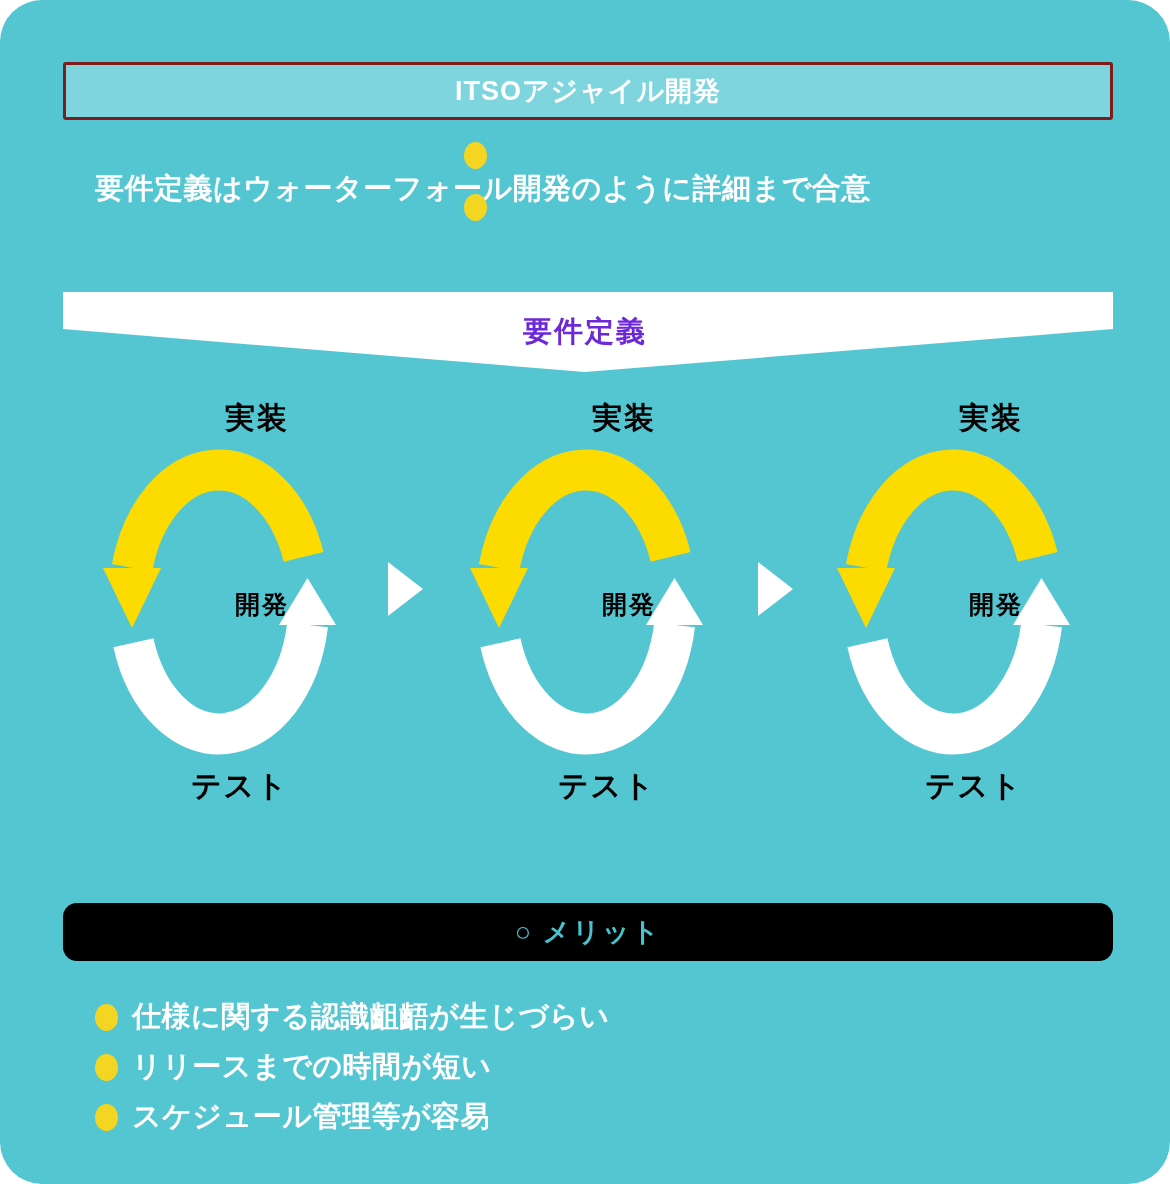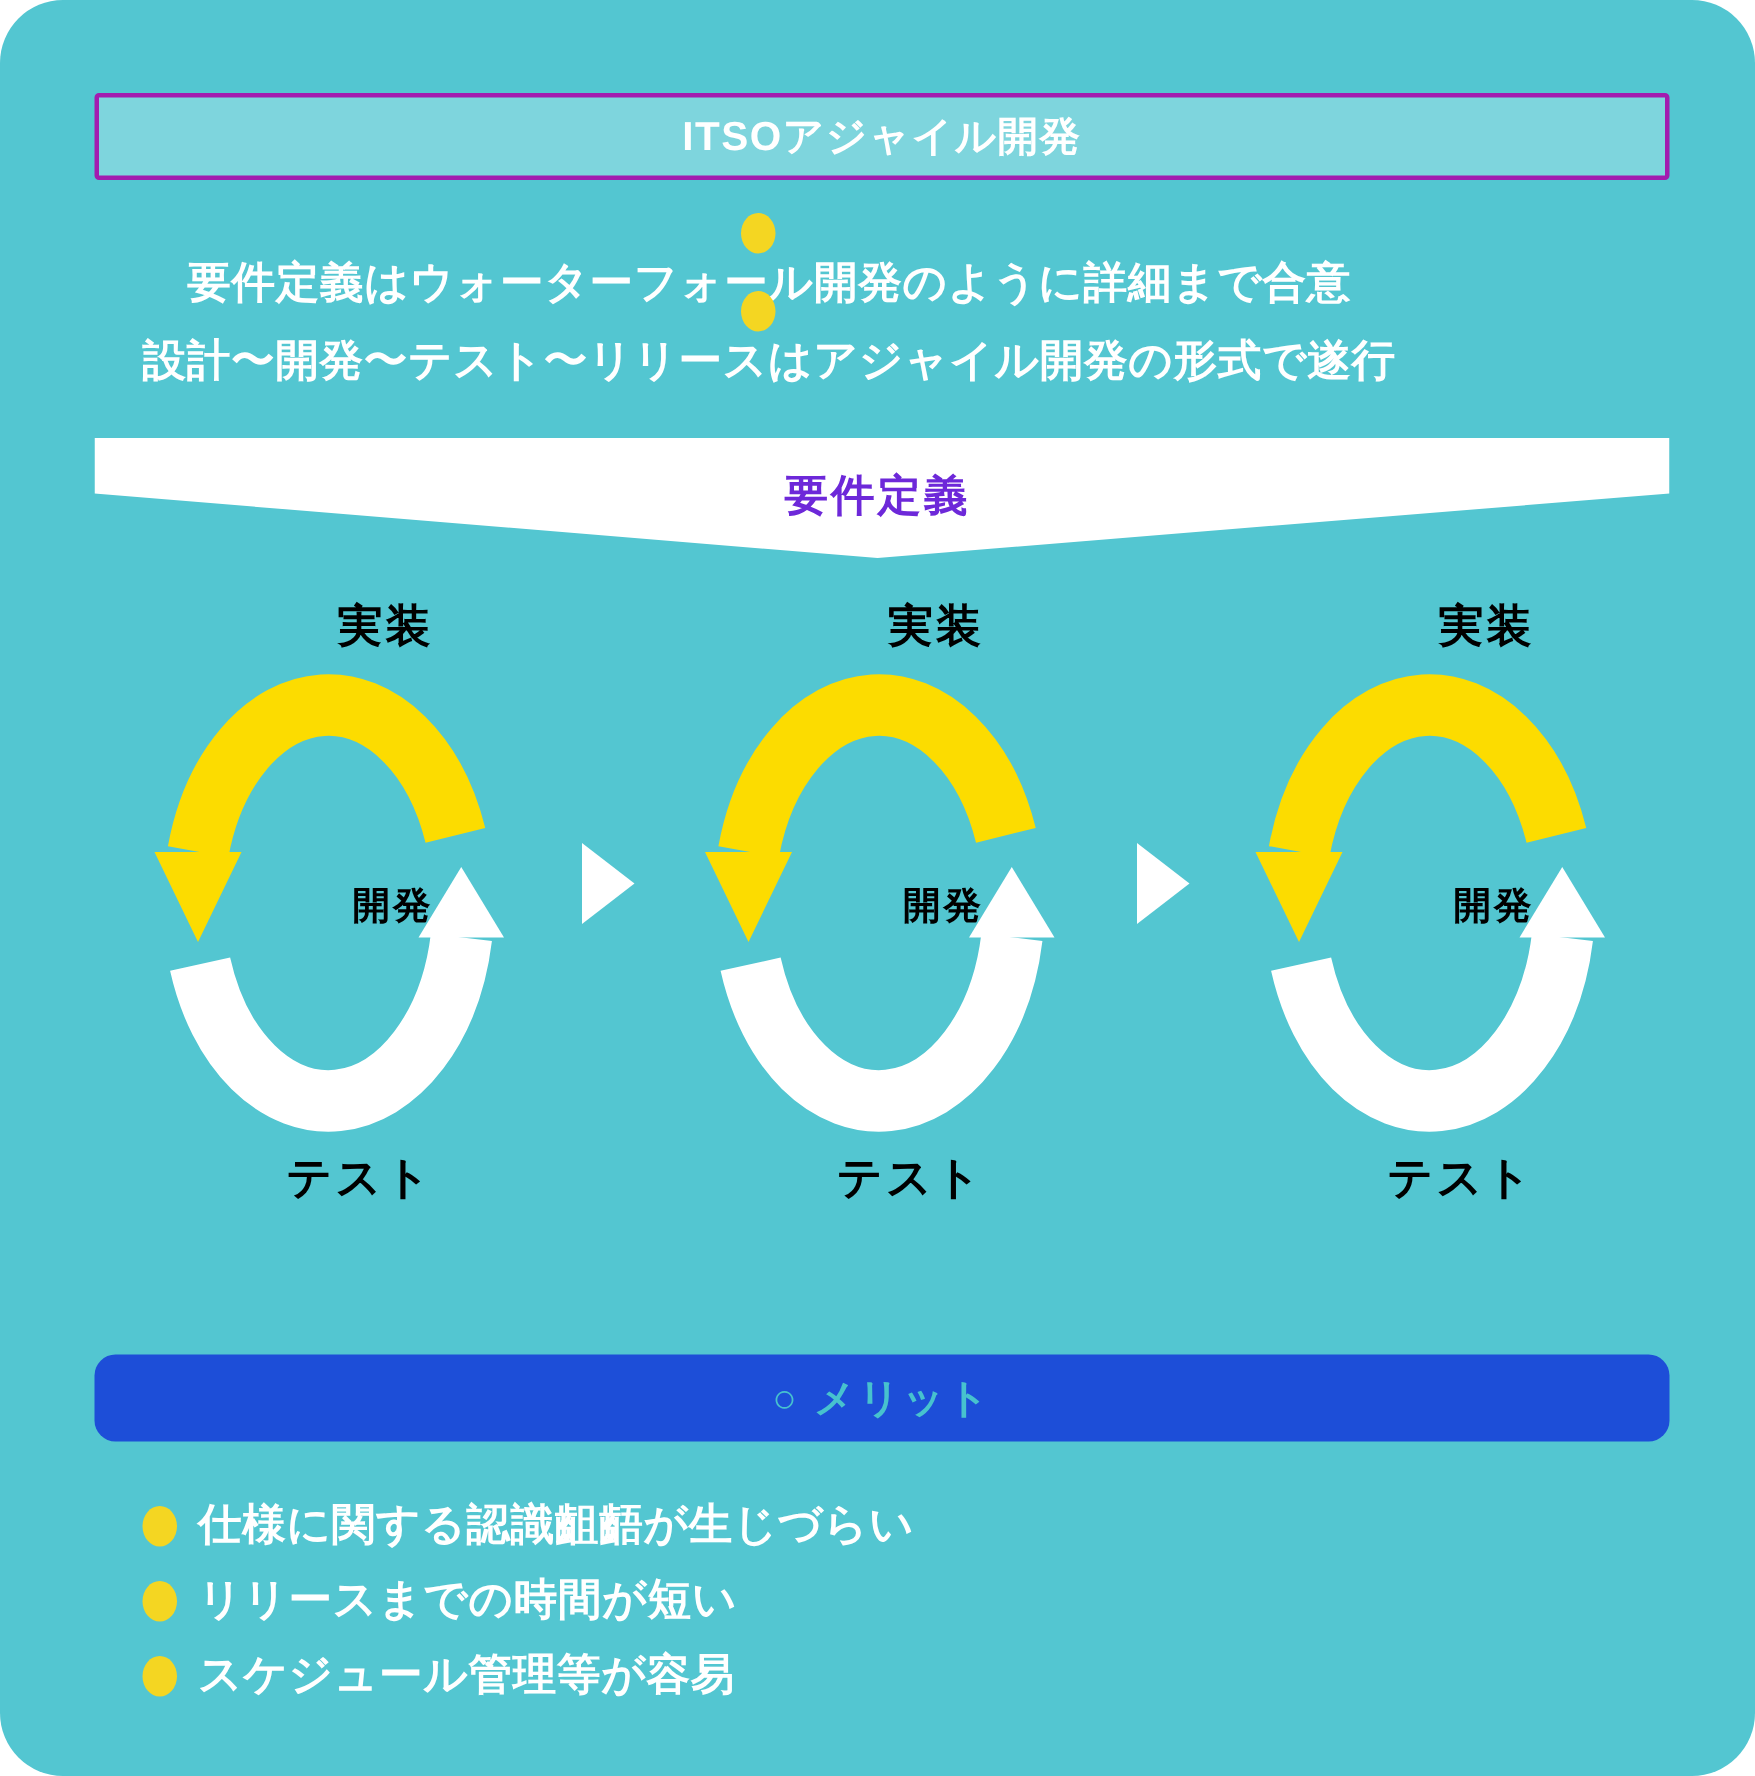--- a/index.html
+++ b/index.html
@@ -16,21 +16,21 @@
     border-radius: 42px;
     overflow: hidden;
   }
   
   .title-box {
     position: absolute;
     left: 63px; top: 62px;
     width: 1050px; height: 58px;
     box-sizing: border-box;
     background: #7ED5DD;
-    border: 3px solid #a21caf;
+    border: 3px solid #7f1d1d;
     border-radius: 3px;
     display: flex; align-items: center; justify-content: center;
     color: #ffffff;
     font-size: 27px; font-weight: bold; letter-spacing: 1px;
   }
   
   .bullet-list { position: absolute; left: 95px; }
   .bullet-list.intro { top: 142px; }
   .bullet-list.merit-list { top: 992px; }
   .bullet-row { display: flex; align-items: center; }
@@ -79,21 +79,21 @@
   .cx2 { left: 516px; }
   .cx3 { left: 883px; }
   .next-arrow { position: absolute; top: 562px; }
   .next-arrow.t1 { left: 388px; }
   .next-arrow.t2 { left: 758px; }
   
   .merit-box {
     position: absolute;
     left: 63px; top: 903px;
     width: 1050px; height: 58px;
-    background: #1d4ed8;
+    background: #000000;
     border-radius: 14px;
     display: flex; align-items: center; justify-content: center;
     color: #47C2CE;
     font-size: 27px; font-weight: bold; letter-spacing: 2px;
   }
 </style>
 </head>
 <body>
 
 <div class="canvas">
@@ -102,21 +102,20 @@
     <span>ITSOアジャイル開発</span>
   </div>
 
   <div class="bullet-list intro">
     <div class="bullet-row">
       <span class="dot"></span>
       <span class="bullet-text">要件定義はウォーターフォール開発のように詳細まで合意</span>
     </div>
     <div class="bullet-row">
       <span class="dot"></span>
-      <span class="bullet-text">設計〜開発〜テスト〜リリースはアジャイル開発の形式で遂行</span>
     </div>
   </div>
 
   <svg class="banner-svg" width="1050" height="80" viewBox="0 0 1050 80">
     <polygon points="0,0 1050,0 1050,37 522,80 0,37" fill="#ffffff"></polygon>
   </svg>
   <div class="banner-label">要件定義</div>
 
   <svg class="cycle-svg c1" width="240" height="310" viewBox="0 0 240 310">
     <path d="M 204.6 109.9 A 90 132 0 0 0 33.1 120.8" stroke="#FCDC00" stroke-width="41" fill="none" stroke-linecap="butt"></path>

